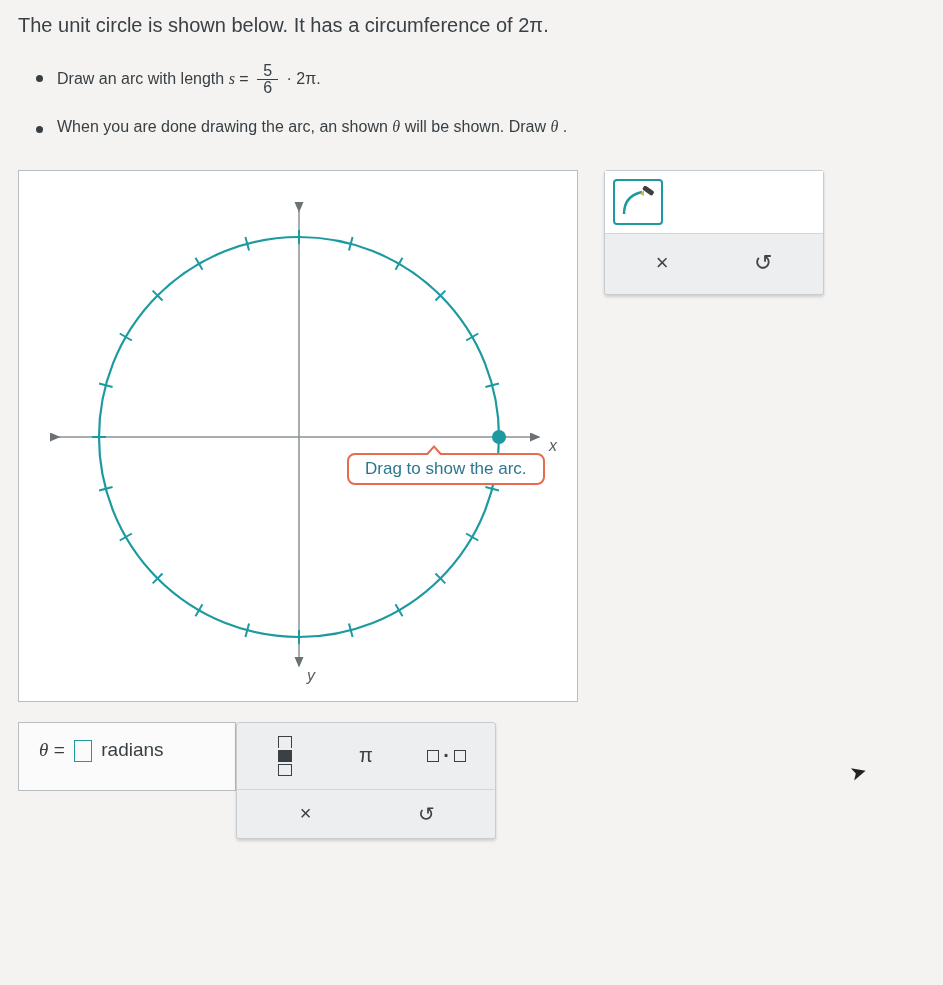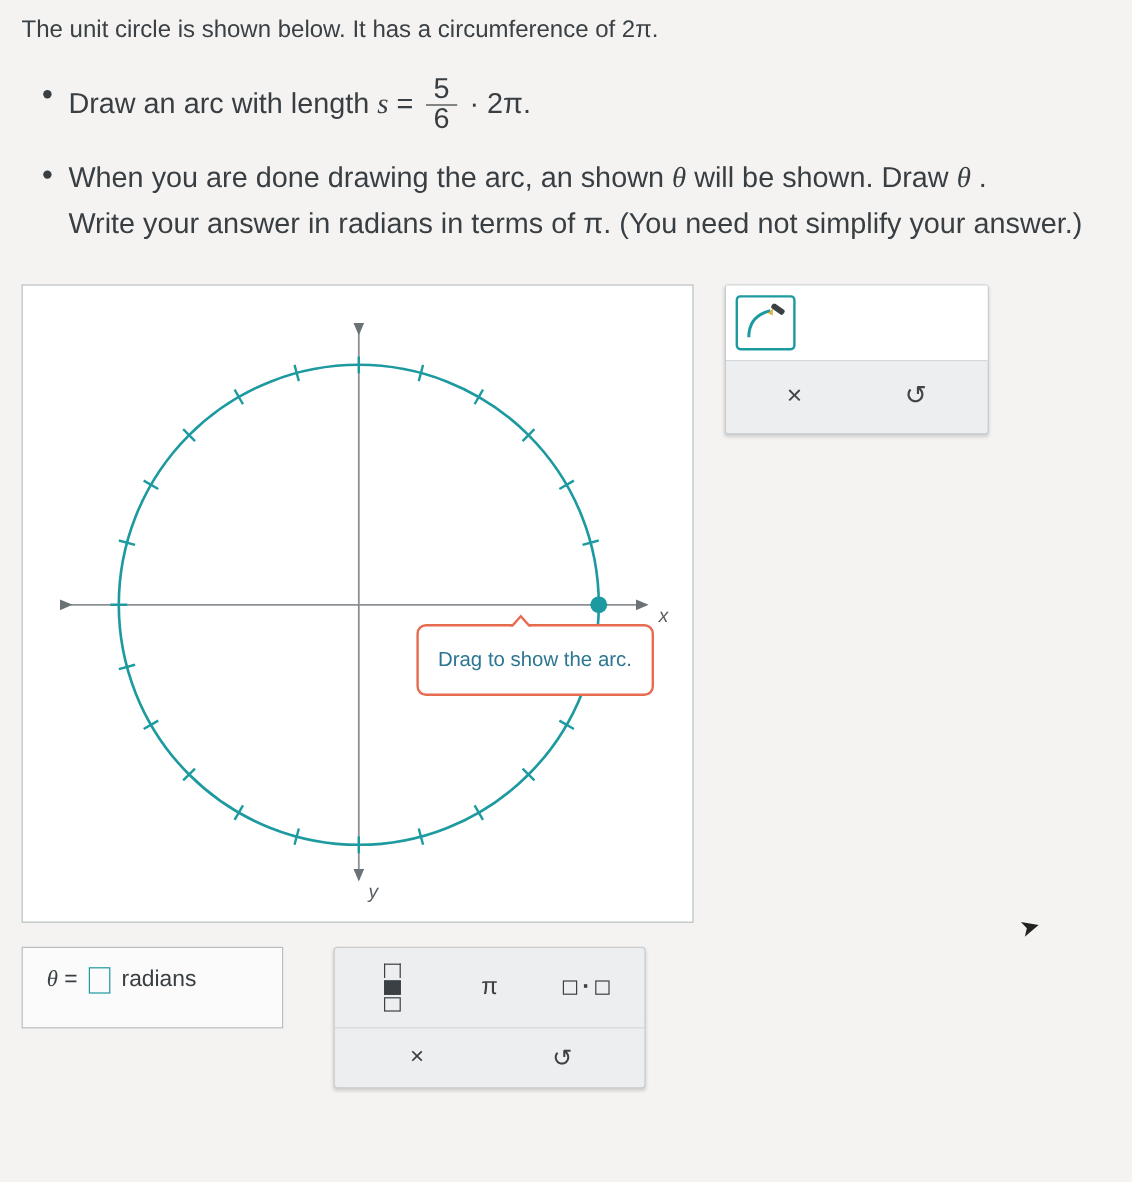--- a/index.html
+++ b/index.html
@@ -6,42 +6,42 @@
   body {
     margin: 0;
     padding: 14px 18px;
     font-family: Arial, Helvetica, sans-serif;
     background: #f4f3f2;
     color: #383e42;
     width: 943px;
   }
   .intro { font-size: 20px; color: #3a4044; margin-bottom: 26px; }
   ul.bullets { list-style: none; padding: 0; margin: 0 0 30px 0; }
-  ul.bullets li { display: flex; align-items: flex-start; margin: 14px 0 18px 18px; font-size: 24px; line-height: 1.6; }
+  ul.bullets li { display: flex; align-items: flex-start; margin: 14px 0 18px 18px; font-size: 16px; line-height: 1.6; }
   ul.bullets li .dot { width:7px; height:7px; background:#383e42; border-radius:50%; margin:12px 14px 0 0; flex:0 0 auto;}
   .frac { display:inline-flex; flex-direction:column; align-items:center; vertical-align:middle; margin:0 4px; line-height:1;}
   .frac .n { border-bottom:1.5px solid #383e42; padding:0 6px;}
   .frac .d { padding:0 6px;}
   .theta-it { font-style: italic; font-family: 'Times New Roman', serif; }
   .s-it { font-style: italic; font-family: 'Times New Roman', serif; }
 
   .workspace { display:flex; align-items:flex-start; gap:26px; }
   .plot-box { width:560px; height:532px; border:1px solid #b8bdbf; background:#fff; position:relative; }
 
-  .hint { position:absolute; left:328px; top:282px; border:2px solid #e66b4f; border-radius:8px; background:#fff; padding:18px 16px; font-size:17px; color:#2c7690;}
+  .hint { position:absolute; left:328px; top:282px; border:2px solid #e66b4f; border-radius:8px; background:#fff; padding:4px 16px; font-size:17px; color:#2c7690;}
   .hint::before { content:""; position:absolute; top:-10px; left:76px; width:0; height:0; border-left:9px solid transparent; border-right:9px solid transparent; border-bottom:10px solid #e66b4f;}
   .hint::after { content:""; position:absolute; top:-7px; left:78px; width:0; height:0; border-left:7px solid transparent; border-right:7px solid transparent; border-bottom:8px solid #fff;}
 
   .tool-panel { width:220px; border:1px solid #c8ccce; background:#eceeef; border-radius:3px; box-shadow:0 2px 3px rgba(0,0,0,.15);}
   .tool-top { background:#fff; padding:8px; display:flex; gap:8px; border-bottom:1px solid #d4d7d9;}
   .tool-btn { width:50px; height:46px; border:2px solid #1c9aa0; background:#fff; border-radius:4px; display:flex; align-items:center; justify-content:center; cursor:pointer;}
   .tool-bottom { display:flex; justify-content:space-around; padding:16px 8px 18px 8px;}
   .icon-btn { font-size:22px; color:#444; cursor:pointer;}
 
-  .bottom-row { display:flex; align-items:flex-start; gap:42px; margin-top:20px;}
+  .bottom-row { display:flex; align-items:flex-start; margin-top:20px;}
   .answer-box { border:1px solid #b8bdbf; background:#fbfbfb; padding:16px 20px 28px 20px; width:218px; font-size:19px;}
   .answer-box .slot { display:inline-block; width:18px; height:22px; border:1px solid #1c9aa0; vertical-align:middle; margin:0 4px;}
   .keypad { border:1px solid #c8ccce; background:#eceeef; border-radius:3px; box-shadow:0 2px 3px rgba(0,0,0,.15); width:260px;}
   .keypad-row { display:flex; justify-content:space-around; padding:12px 8px;}
   .kp-btn { font-size:20px; color:#3a4044; cursor:pointer; display:flex; align-items:center; justify-content:center; min-width:40px;}
   .kp-frac { display:inline-flex; flex-direction:column; align-items:center; line-height:1;}
   .kp-frac span { width:14px; height:12px; border:1.5px solid #3a4044; margin:1px 0;}
   .kp-frac .top { border-bottom:none;} 
   .kp-frac-line { width:22px; height:2px; background:#3a4044;}
   .kp-dot { width:12px; height:12px; border:1.5px solid #3a4044; display:inline-block;}
@@ -67,21 +67,20 @@
     </span>
   </li>
   <li>
     <span class="dot"></span>
     <span>
       <span>When you are done drawing the arc, an shown </span>
       <span class="theta-it">θ</span>
       <span> will be shown. Draw </span>
       <span class="theta-it">θ</span>
       <span>.</span><br>
-      <span>Write your answer in radians in terms of π. (You need not simplify your answer.)</span>
     </span>
   </li>
 </ul>
 
 <div class="workspace">
   <div class="plot-box">
     <svg width="560" height="532">
       <defs>
         <marker id="arr" markerWidth="10" markerHeight="10" refX="6" refY="3" orient="auto">
           <path d="M0,0 L7,3 L0,6 Z" fill="#6b7275"></path>

